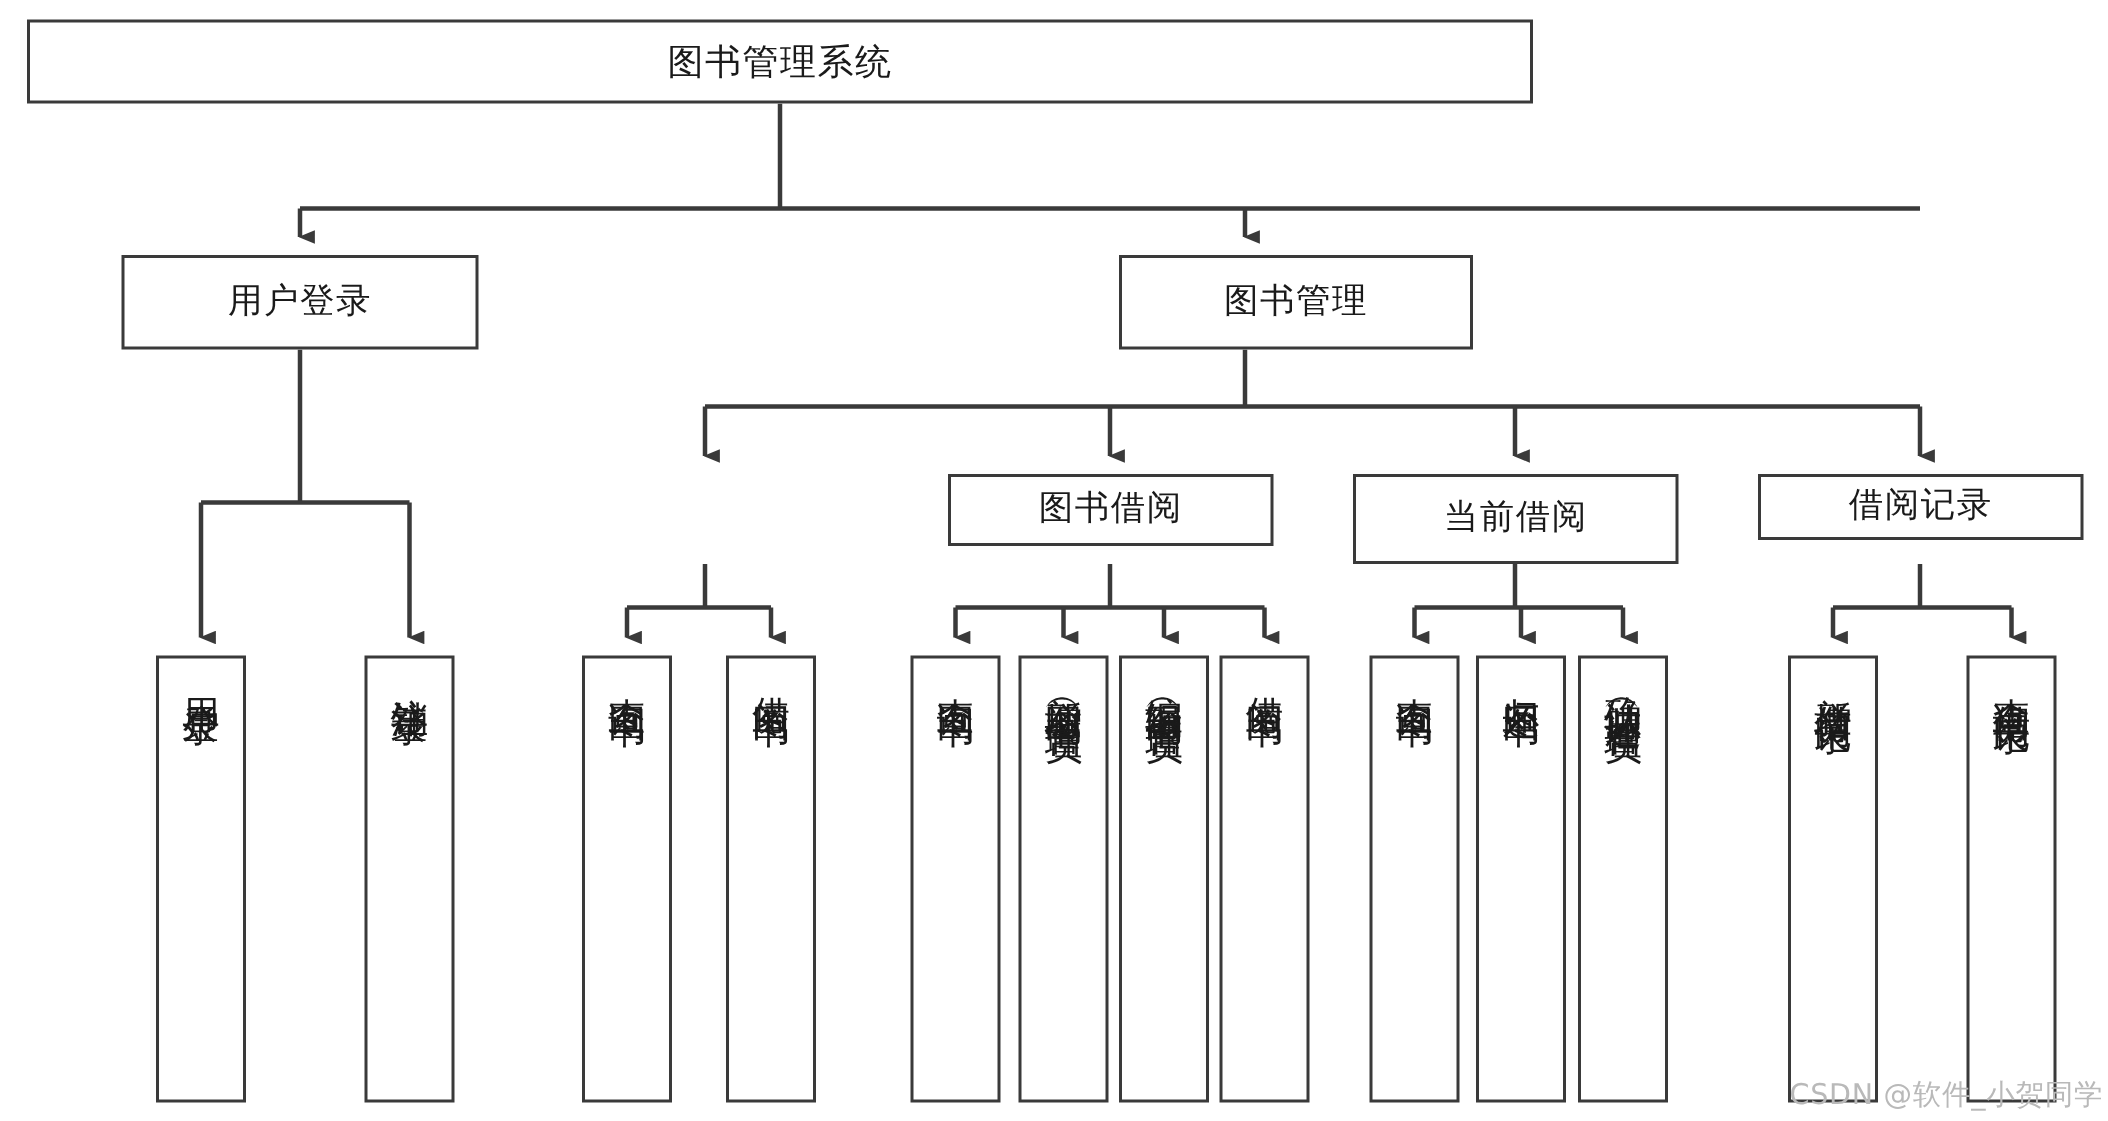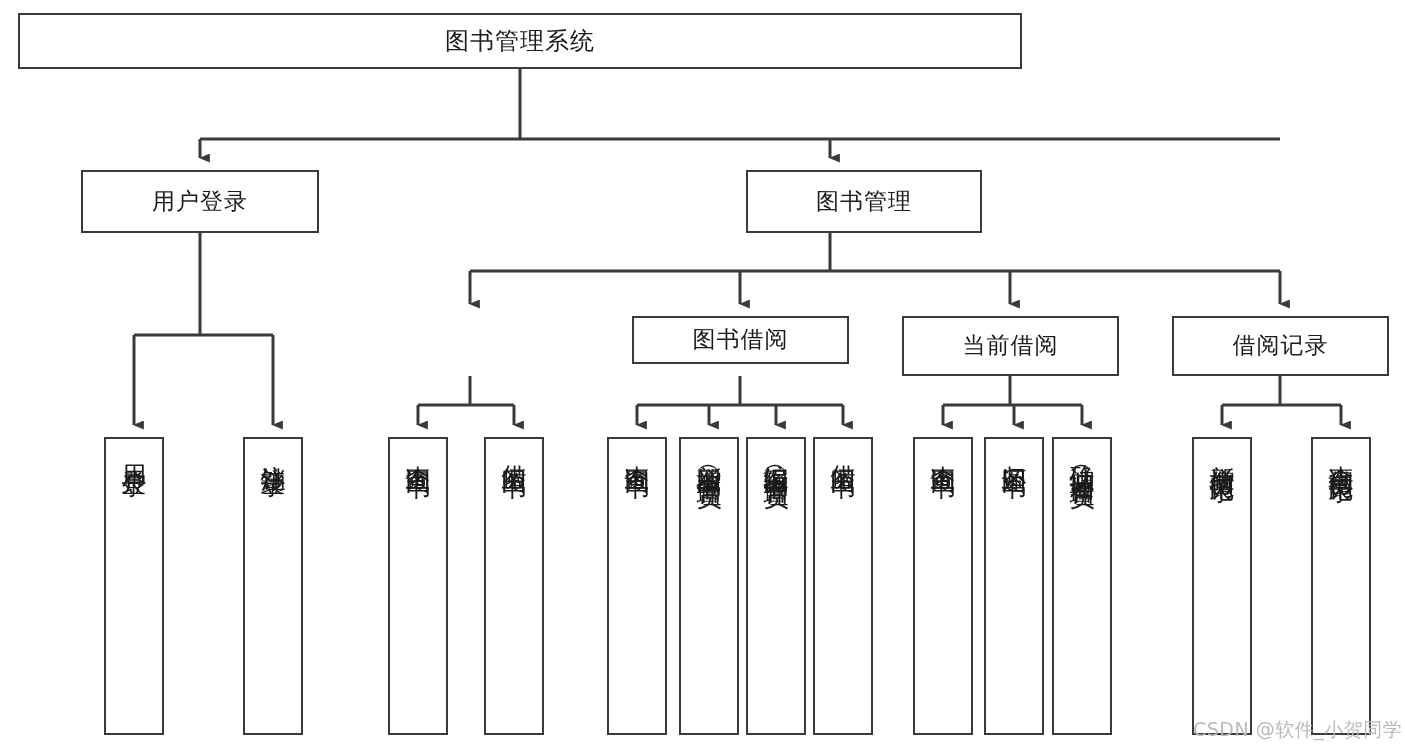--- a/index.html
+++ b/index.html
@@ -134,21 +134,21 @@
   <div class="node h" style="left:712px; top:170px; width:236px; height:63px;margin-left:34px;">
     <span class="node-label">图书管理</span>
   </div>
 
   <div class="node h" style="left:632px; top:316px; width:217px; height:48px;">
     <span class="node-label">图书借阅</span>
   </div>
   <div class="node h" style="left:902px; top:316px; width:217px; height:60px;">
     <span class="node-label">当前借阅</span>
   </div>
-  <div class="node h" style="left:1172px; top:316px; width:217px; height:60px;">
+  <div class="node h" style="left:1172px; top:316px; width:217px; height:44px;">
     <span class="node-label">借阅记录</span>
   </div>
 
   <div class="node v" style="left:104px; top:437px; width:60px; height:298px;">
     <span class="node-label">用户登录</span>
   </div>
   <div class="node v" style="left:243px; top:437px; width:60px; height:298px;">
     <span class="node-label">注销登录</span>
   </div>
 

